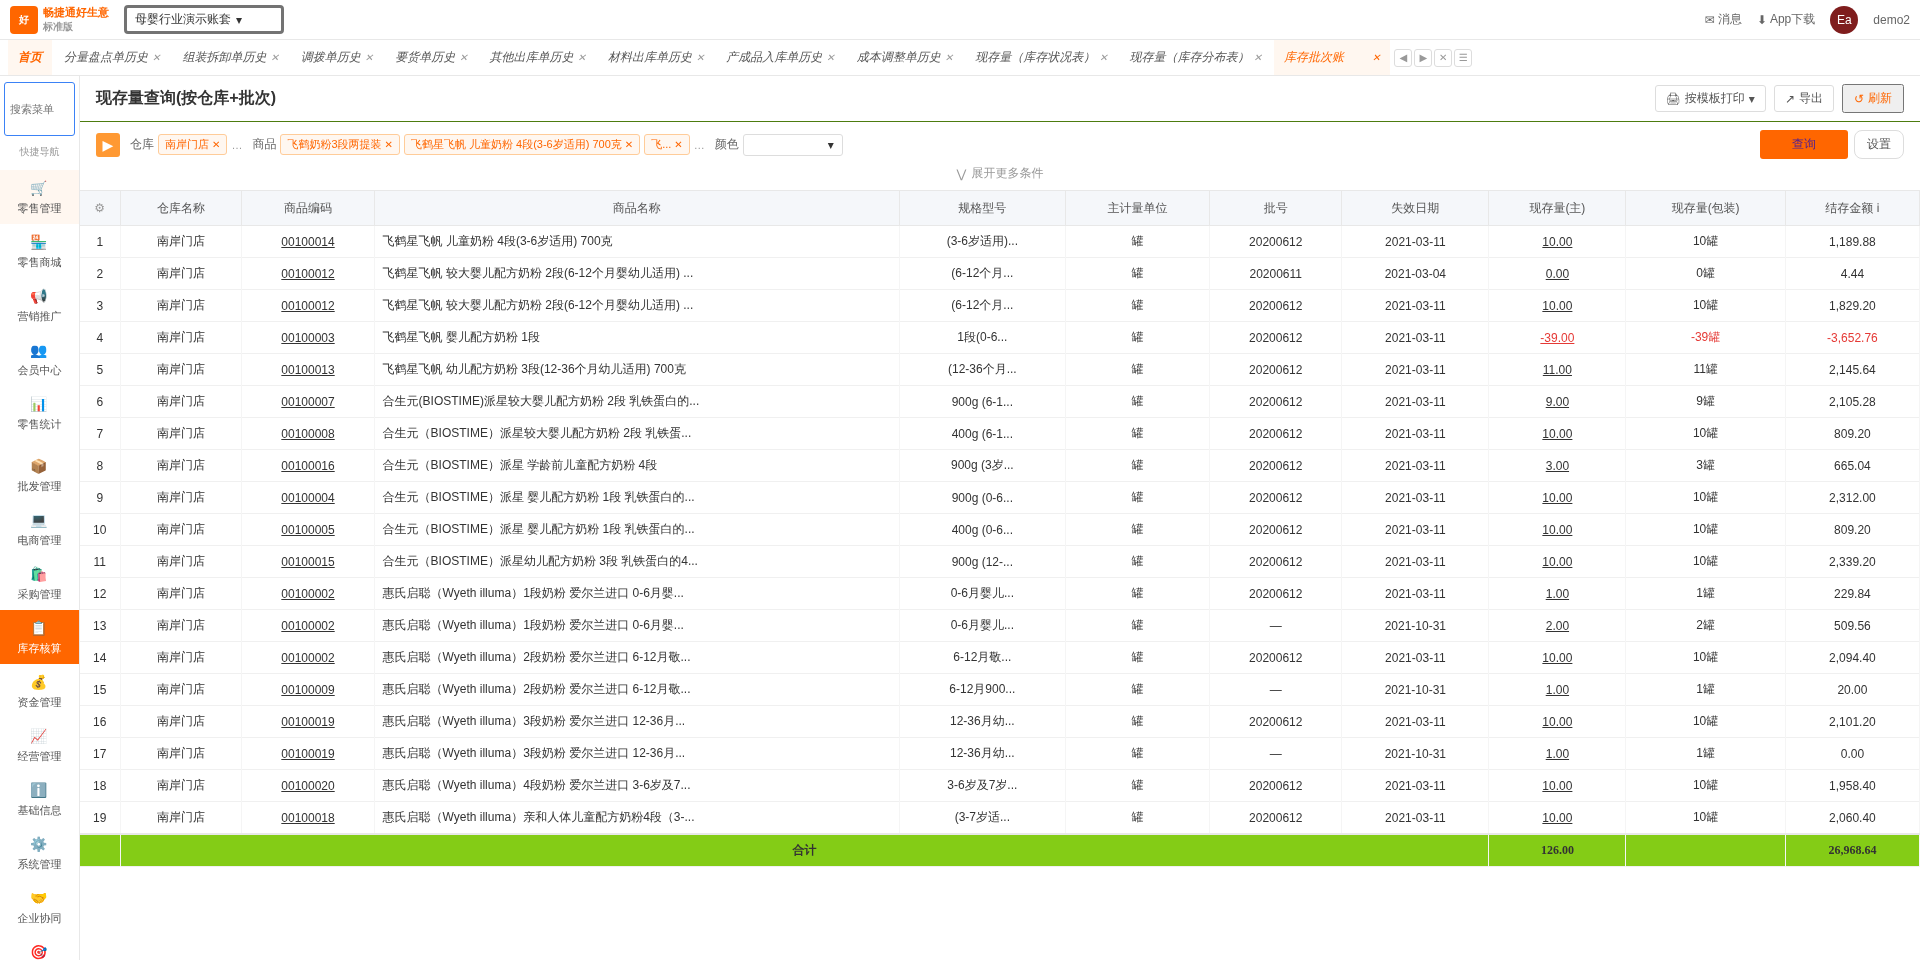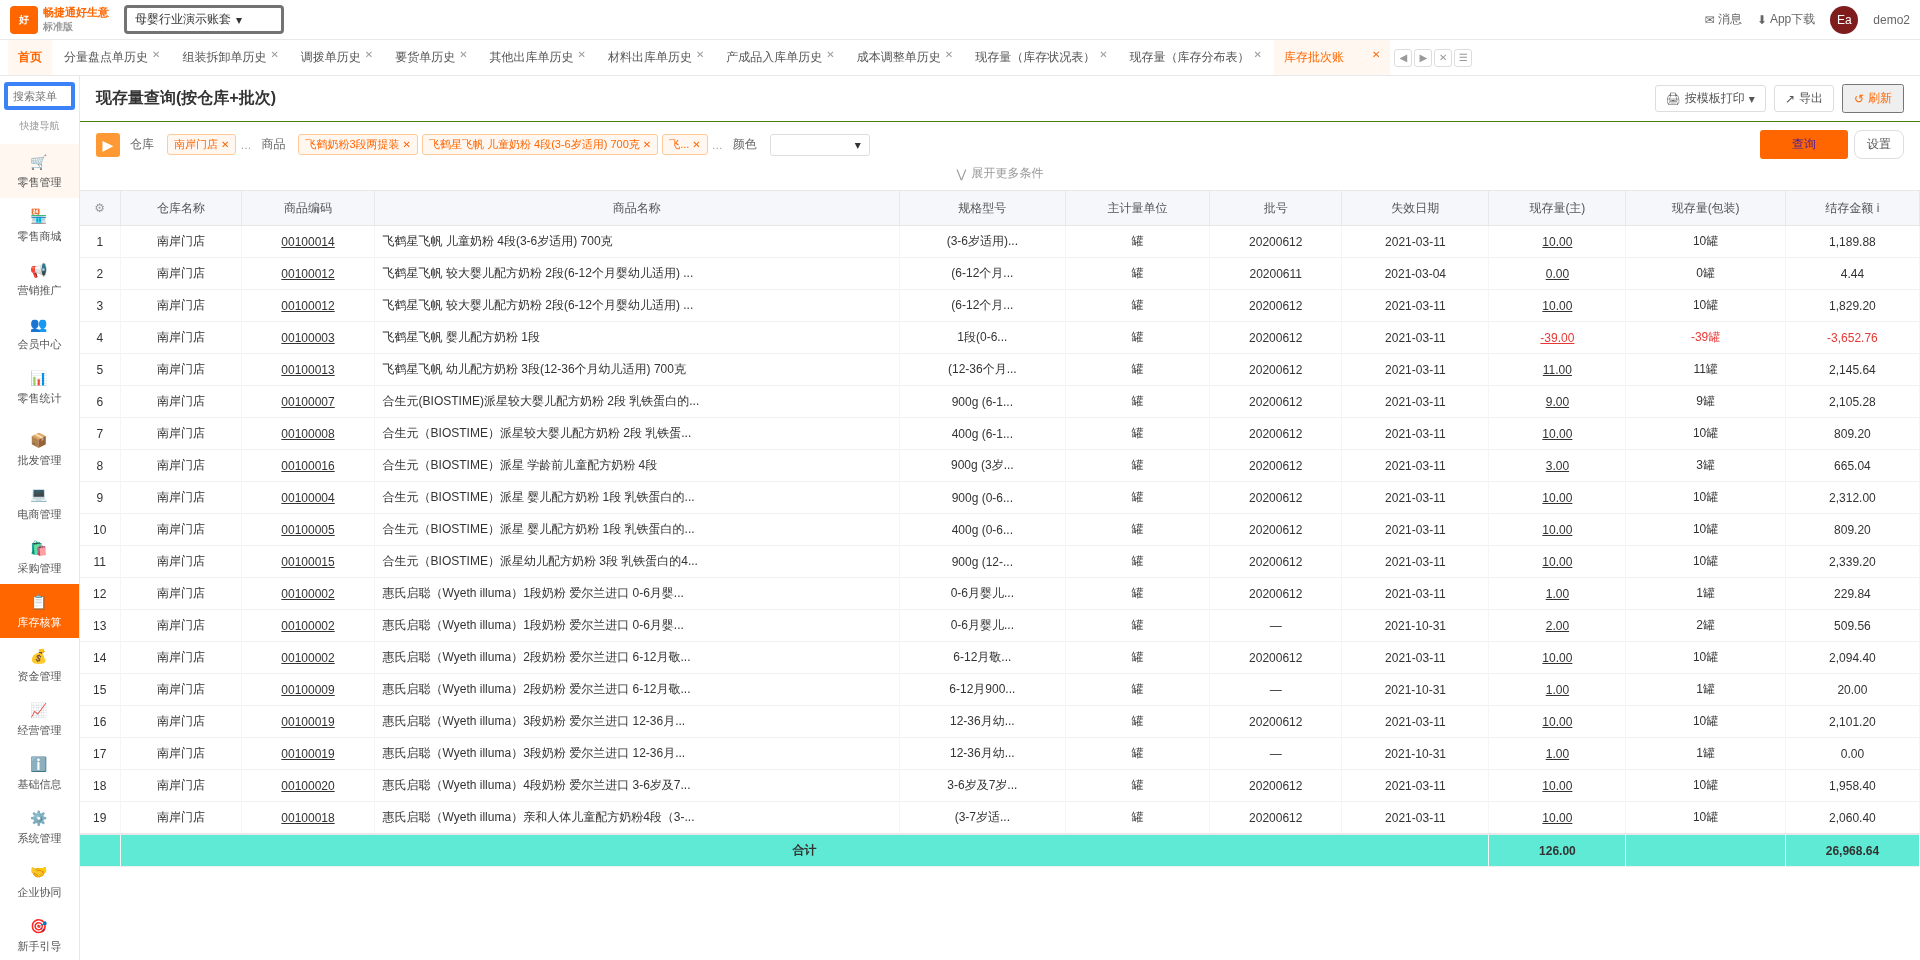--- a/index.html
+++ b/index.html
@@ -69,28 +69,29 @@
       background: #fff;
       display: flex;
       align-items: center;
       padding: 0 8px;
       border-bottom: 1px solid #e8e8e8;
       overflow: hidden;
       gap: 2px;
     }
     .nav-tab {
       display: flex;
-      align-items: flex-start;
+      align-items: center;
       padding: 16px 10px;
       font-size: 12px;
       cursor: pointer;
       white-space: nowrap;
       border-radius: 3px 3px 0 0;
       gap: 4px;
       color: #555;
+      font-style: italic;
     }
     .nav-tab.home {
       background: #fff7f0;
       color: #ff6600;
       font-weight: bold;
     }
     .nav-tab.active {
       background: #fff7f0;
       color: #ff6600;
       gap: 28px;
@@ -147,23 +148,23 @@
       width: 20px; height: 20px;
       display: flex; align-items: center; justify-content: center;
       font-size: 14px;
     }
     .sidebar-search {
       padding: 6px 4px;
       font-size: 11px;
     }
     .sidebar-search input {
       width: 100%;
-      border: 4px solid #3b82f6;
+      border: 1px solid #3b82f6;
       border-radius: 3px;
-      padding: 4px 5px;
+      padding: 20px 5px;
       font-size: 11px;
     }
     .sidebar-divider {
       height: 1px;
       background: #f0f0f0;
       margin: 4px 8px;
     }
     .sidebar-nav-label {
       font-size: 10px;
       color: #999;
@@ -250,21 +251,21 @@
       border-radius: 3px;
       display: flex; align-items: center; justify-content: center;
       color: #fff;
       cursor: pointer;
       font-size: 14px;
       flex-shrink: 0;
     }
     .filter-group {
       display: flex;
       align-items: center;
-      gap: 13px;
+      gap: 4px;
     }
     .filter-label {
       font-size: 12px;
       color: #666;
       white-space: nowrap;
     }
     .filter-tags {
       display: flex;
       align-items: center;
       gap: 4px;
@@ -364,22 +365,23 @@
       white-space: nowrap;
       overflow: hidden;
       text-overflow: ellipsis;
       max-width: 220px;
     }
     tbody td:nth-child(4) { text-align: left; max-width: 280px; }
     tbody td:nth-child(5) { max-width: 100px; }
     .underline { text-decoration: underline; cursor: pointer; }
     .red { color: #e53935; }
     .summary-row {
-      background: #5eead4;
+      background: #84cc16;
       font-weight: bold;
+      font-family: Liberation Serif, serif;
     }
     .summary-row td { border-top: 2px solid #e8e8e8; }
     .settings-icon { cursor: pointer; color: #999; }
 
     
     ::-webkit-scrollbar { width: 6px; height: 6px; }
     ::-webkit-scrollbar-track { background: #f1f1f1; }
     ::-webkit-scrollbar-thumb { background: #ccc; border-radius: 3px; }
   </style>
 </head>

